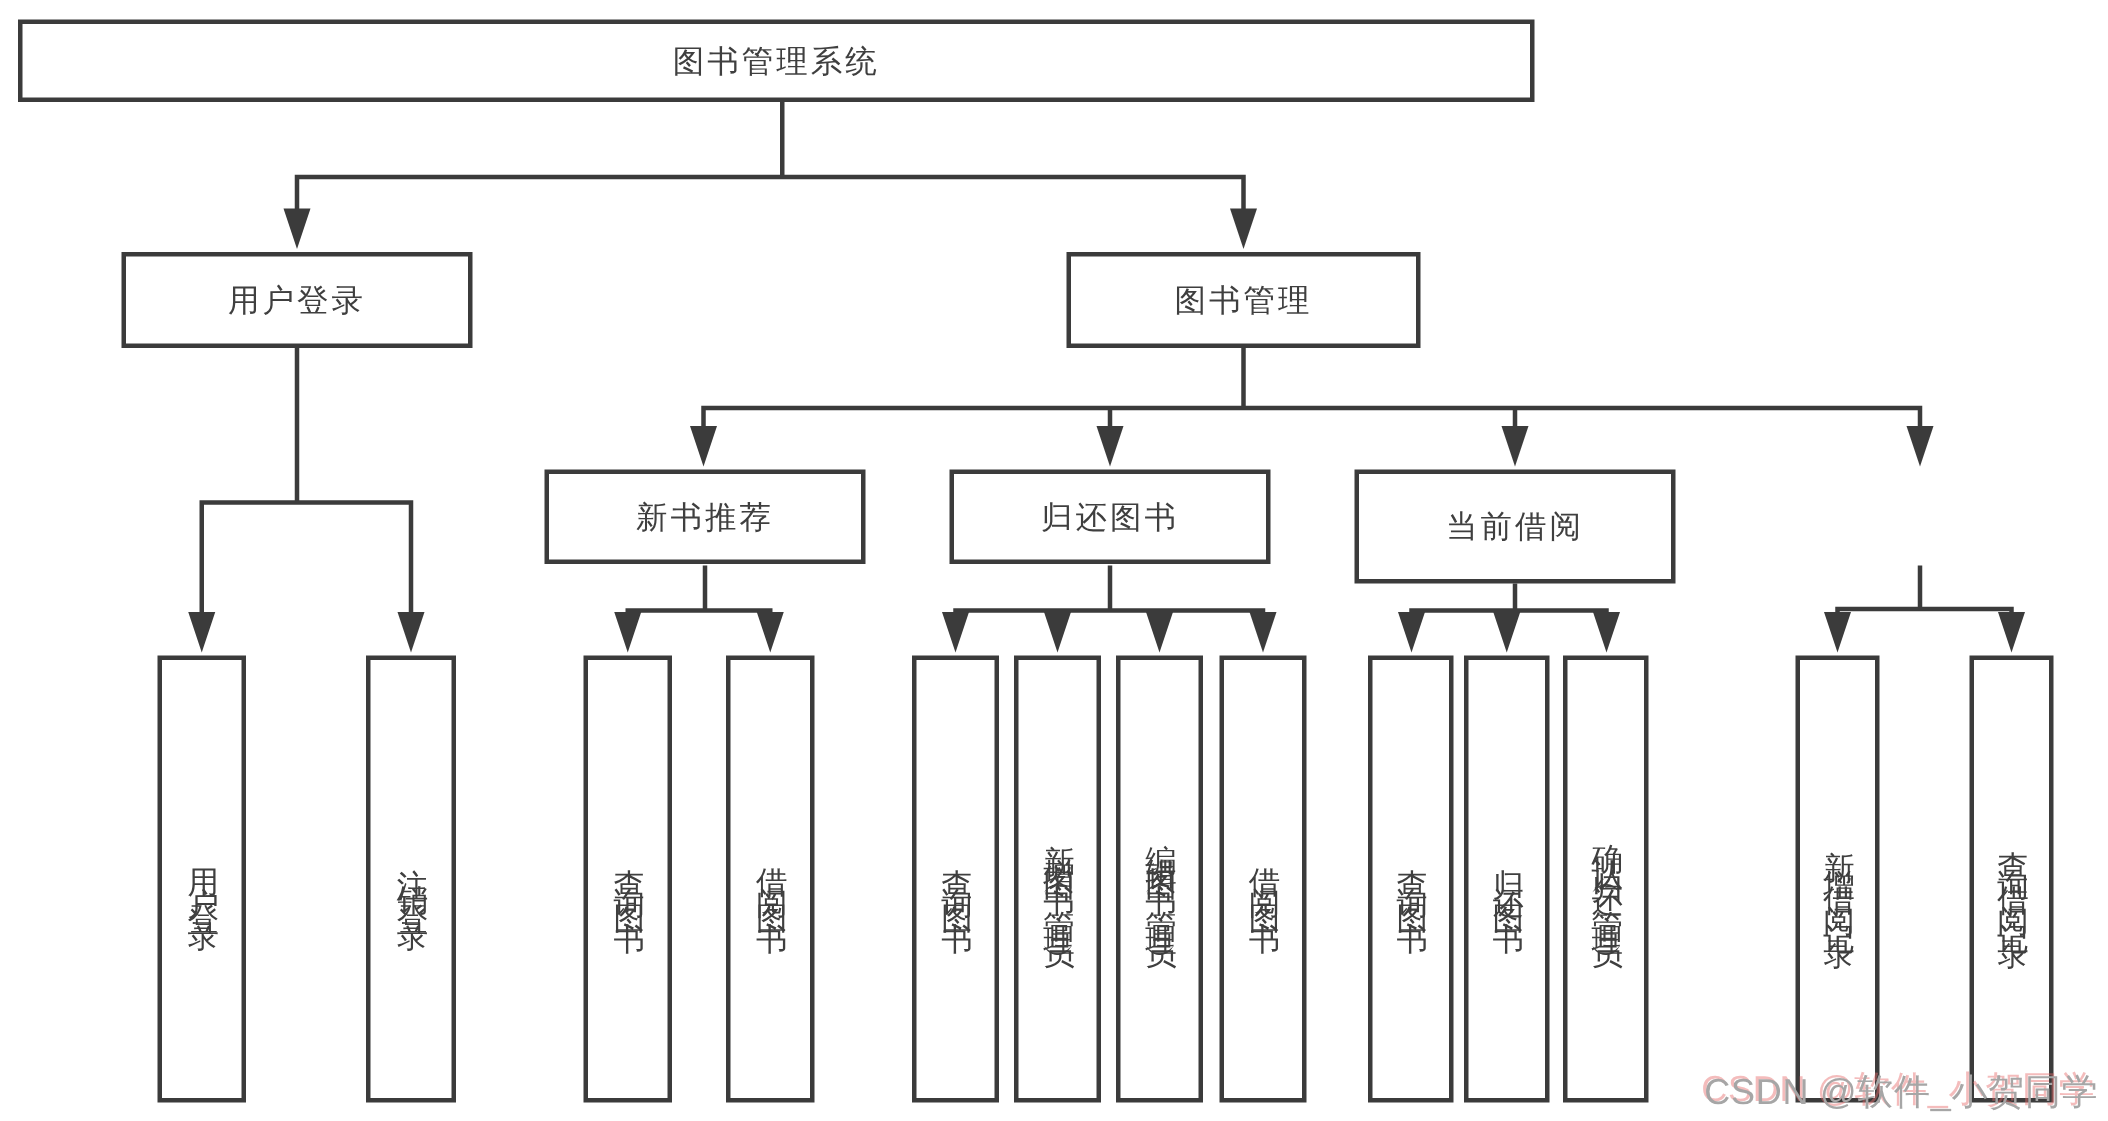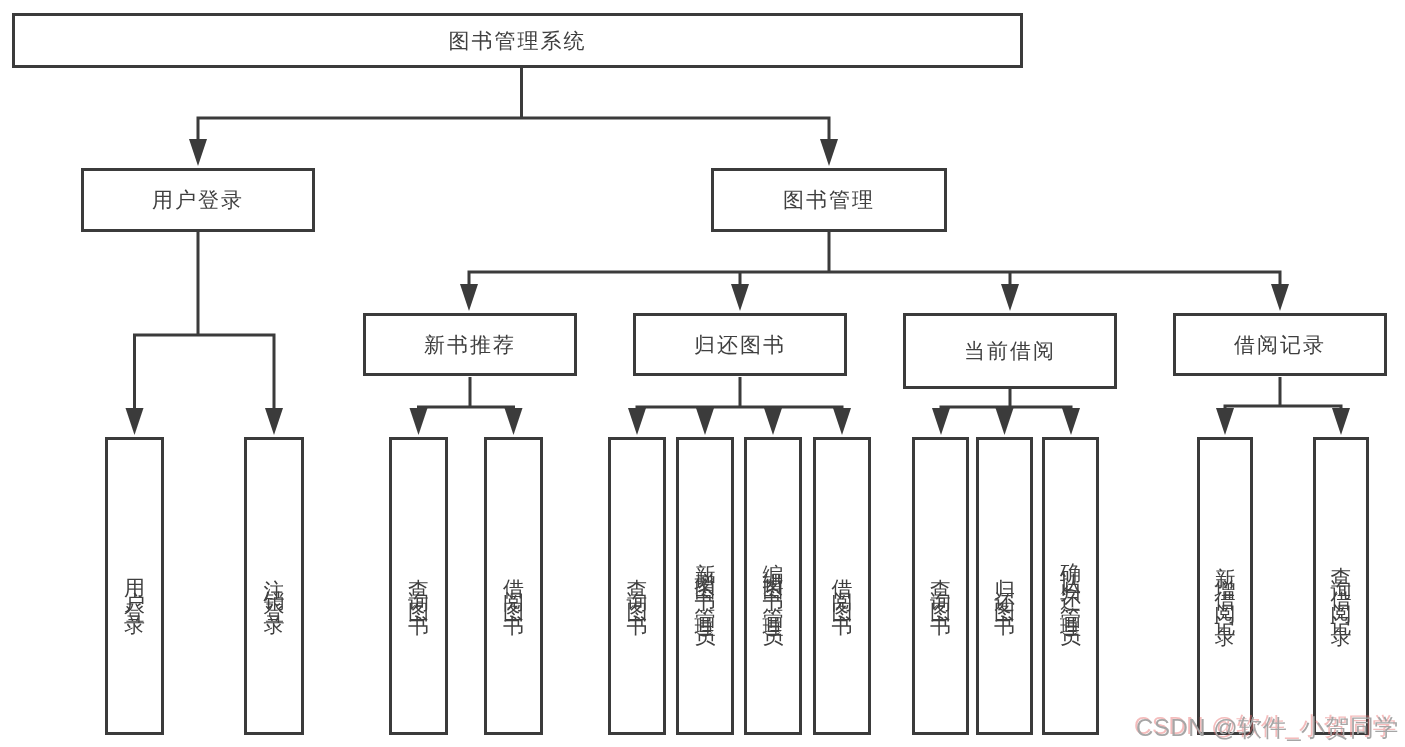--- a/index.html
+++ b/index.html
@@ -95,23 +95,20 @@
 
   <div class="node" style="left:363px; top:313px; width:214px; height:63px;">
     <span>新书推荐</span>
   </div>
   <div class="node" style="left:633px; top:313px; width:214px; height:63px;">
     <span>归还图书</span>
   </div>
   <div class="node" style="left:903px; top:313px; width:214px; height:76px;">
     <span>当前借阅</span>
   </div>
-  <div class="node" style="left:1173px; top:313px; width:214px; height:63px;">
-    <span>借阅记录</span>
-  </div>
 
   <div class="node leaf" style="left:105px; top:437px; width:59px; height:298px;">
     <span class="vtext">用户登录</span>
   </div>
   <div class="node leaf" style="left:244px; top:437px; width:60px; height:298px;">
     <span class="vtext">注销登录</span>
   </div>
 
   <div class="node leaf" style="left:389px; top:437px; width:59px; height:298px;">
     <span class="vtext">查询图书</span>

